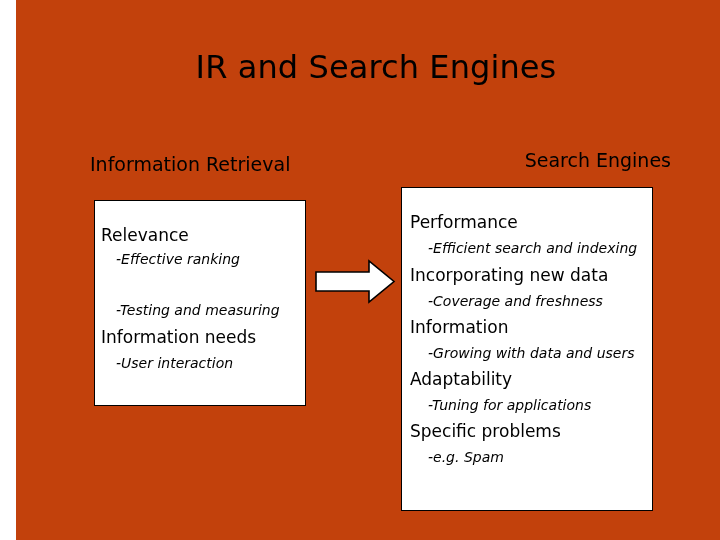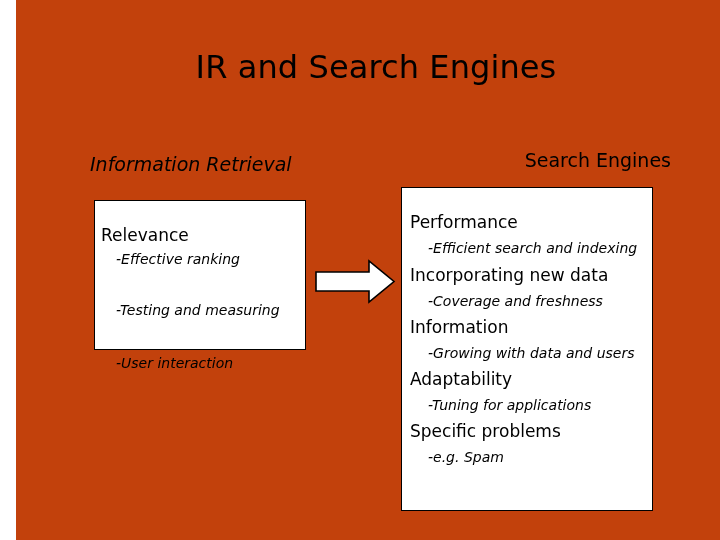--- a/index.html
+++ b/index.html
@@ -40,40 +40,39 @@
     position: absolute;
     font-size: 19px;
     line-height: 24px;
     font-weight: 400;
     white-space: nowrap;
   }
   #heading-left {
     left: 74px;
     top: 152px;
     text-align: center;
-    font-style: italic;
   }
   #heading-right {
     left: 385px;
     top: 148px;
     width: 270px;
     text-align: right;
   }
   
   .panel {
     position: absolute;
     border: 1.4px solid #000000;
     background: #ffffff;
     box-sizing: border-box;
   }
   #panel-left {
     left: 78px;
     top: 200px;
     width: 212px;
-    height: 150px;
+    height: 206px;
   }
   #panel-right {
     left: 385px;
     top: 187px;
     width: 252px;
     height: 324px;
     text-align: center;
   }
   .panel-inner {
     position: relative;
@@ -136,20 +135,21 @@
 
   <div class="col-heading" id="heading-left">Information Retrieval</div>
 
   <div class="col-heading" id="heading-right">Search Engines</div>
 
   <div class="panel" id="panel-left">
     <div class="panel-inner">
       <div class="topic" id="l-t0">Relevance</div>
       <div class="detail" id="l-d0">-Effective ranking</div>
       <div class="detail" id="l-d1">-Testing and measuring</div>
+      <div class="topic" id="l-t2">Information needs</div>
       <div class="detail" id="l-d2">-User interaction</div>
     </div>
   </div>
 
   <div id="flow-arrow">
     <svg width="82" height="45" viewBox="0 0 82 45" xmlns="http://www.w3.org/2000/svg">
       <polygon points="2,13 55,13 55,2 80,22.5 55,43 55,32 2,32" fill="#ffffff" stroke="#000000" stroke-width="1.6" stroke-linejoin="miter"></polygon>
     </svg>
   </div>
 

